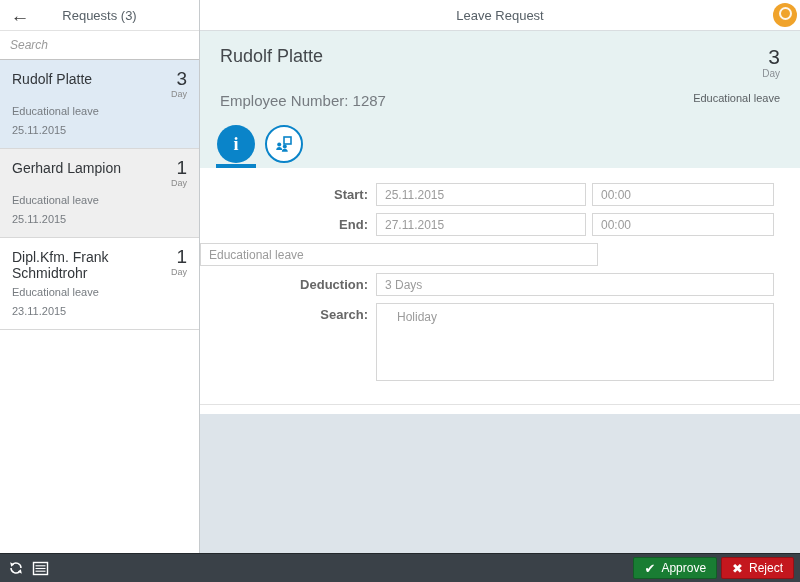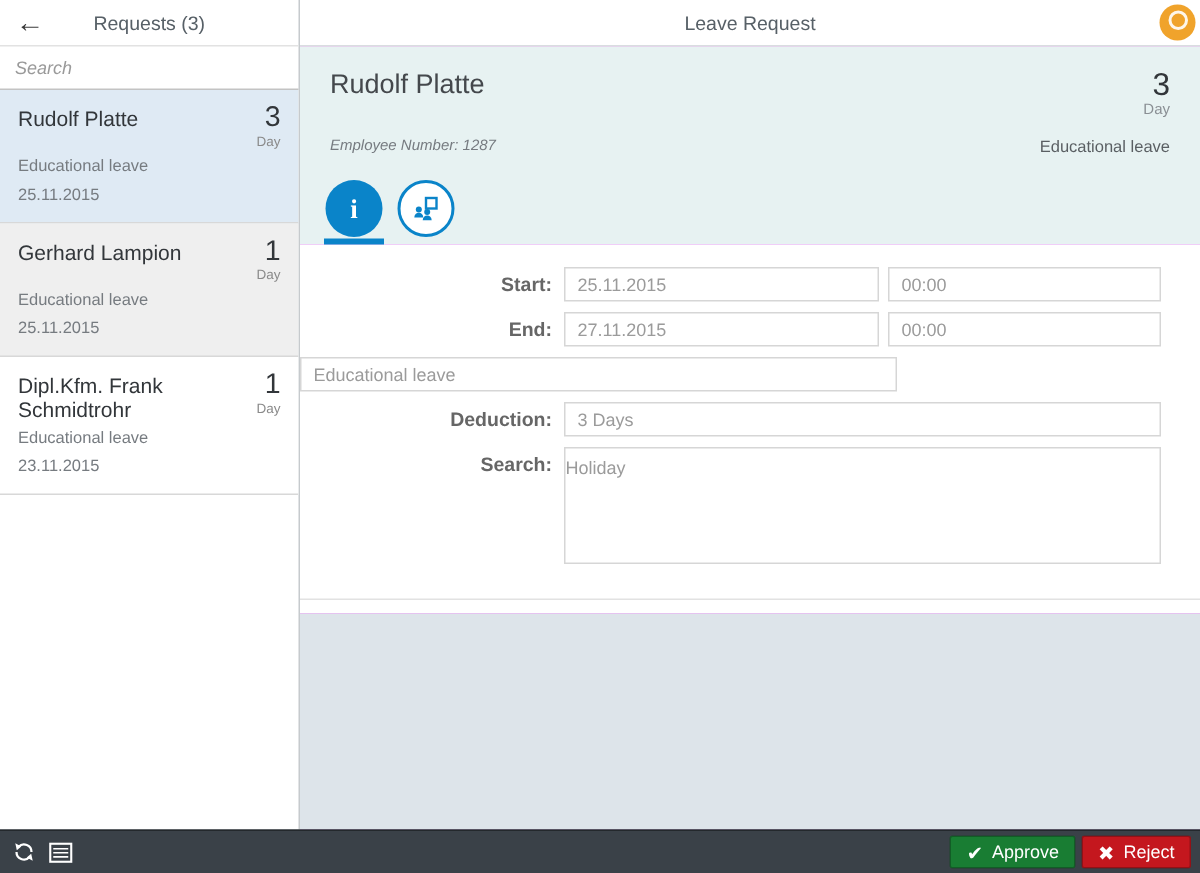--- a/index.html
+++ b/index.html
@@ -27,54 +27,54 @@
   .item--alt{background:var(--alt-bg);}
   .item-row1{display:flex;justify-content:space-between;align-items:flex-start;min-height:31px;}
   .item-name{font-size:14px;color:#32363a;padding-top:2px;}
   .item-num{text-align:right;line-height:1;}
   .item-count{font-size:19px;color:#32363a;display:block;}
   .item-unit{font-size:9px;color:#8a8a8a;display:block;margin-top:2px;}
   .item-type{font-size:11px;color:#767b80;margin-top:5px;}
   .item-date{font-size:11px;color:#767b80;margin-top:7px;}
 
   
-  .main{flex:1;display:flex;flex-direction:column;min-width:0;background:#d946ef;}
+  .main{flex:1;display:flex;flex-direction:column;min-width:0;background:#0f172a;}
   .top-bar{height:31px;border-bottom:1px solid #d9dde0;position:relative;display:flex;align-items:center;justify-content:center;background:#fff;}
   .top-title{font-size:13px;color:#576067;}
   .avatar{position:absolute;right:3px;top:3px;width:24px;height:24px;border-radius:50%;background:var(--avatar);border:none;cursor:pointer;}
   .avatar::after{content:'';position:absolute;left:6px;top:4px;width:9px;height:9px;border:2px solid rgba(255,255,255,.9);border-radius:50%;}
 
   .obj-header{background:var(--header-bg);padding:15px 20px 10px;}
   .oh-row1{display:flex;justify-content:space-between;align-items:flex-start;}
   .oh-name{font-size:18px;color:#44484c;font-weight:400;}
   .oh-num{text-align:right;line-height:1;}
   .oh-count{display:block;font-size:21px;color:#32363a;}
   .oh-unit{display:block;font-size:10px;color:#8a8f94;margin-top:2px;}
   .oh-row2{display:flex;justify-content:space-between;margin-top:13px;}
-  .oh-empno{font-size:10px;color:#767b80;font-style:italic;}
+  .oh-empno{font-size:15px;color:#767b80;}
   .oh-type{font-size:11px;color:#5a5f63;}
 
   .tab-strip{background:var(--header-bg);padding:6px 0 0 17px;height:49px;display:flex;gap:10px;}
   .tab{position:relative;width:38px;height:38px;border-radius:50%;border:none;cursor:pointer;display:flex;align-items:center;justify-content:center;padding:0;}
   .tab-info{background:var(--accent);color:#fff;font:bold 18px "Liberation Serif",serif;}
   .tab-info.selected::after{content:'';position:absolute;left:-1px;right:-1px;bottom:-5px;height:4px;background:var(--accent);}
   .tab-org{background:#fff;border:2px solid var(--accent);}
 
   .content{background:#fff;}
   .section-header{display:flex;align-items:center;gap:15px;padding:13px 0 11px 22px;border-bottom:1px solid #ececec;cursor:pointer;}
   .section-title{font-size:12px;color:#5a5f63;}
   .form{padding:15px 0 16px;}
   .form-row{display:flex;margin-bottom:7px;}
   .form-label{width:176px;text-align:right;padding-right:8px;font-size:13px;color:#666;line-height:23px;flex:none;font-weight:bold;}
   .inputs{display:flex;gap:6px;}
   .fld{height:23px;border:1px solid #d6d6d6;padding:0 8px;font-size:12px;color:#9b9b9b;background:#fff;font-family:"Liberation Sans",sans-serif;outline:none;}
   .fld-date{width:210px;}
   .fld-time{width:182px;}
   .fld-full{width:398px;}
-  textarea.fld{height:78px;padding:6px 0;resize:none;line-height:1.3;}
+  textarea.fld{height:78px;padding:6px 20px;resize:none;line-height:1.3;}
   .form-section{border-bottom:1px solid #e2e2e2;}
   .white-gap{height:9px;background:#fff;}
   .filler{flex:1;background:var(--filler-bg);}
 
   
   .footer{height:29px;background:var(--footer-bg);border-top:1px solid #23282c;display:flex;align-items:center;padding:0 4px;}
   .icon-btn{width:24px;height:24px;border:none;background:transparent;cursor:pointer;display:flex;align-items:center;justify-content:center;padding:0;}
   .footer-spacer{flex:1;}
   .btn{height:22px;border-radius:2px;border:1px solid rgba(0,0,0,.25);color:#fff;font-size:12px;font-family:"Liberation Sans",sans-serif;display:flex;align-items:center;gap:6px;padding:0 10px;cursor:pointer;}
   .btn-approve{background:var(--approve);margin-right:4px;}

